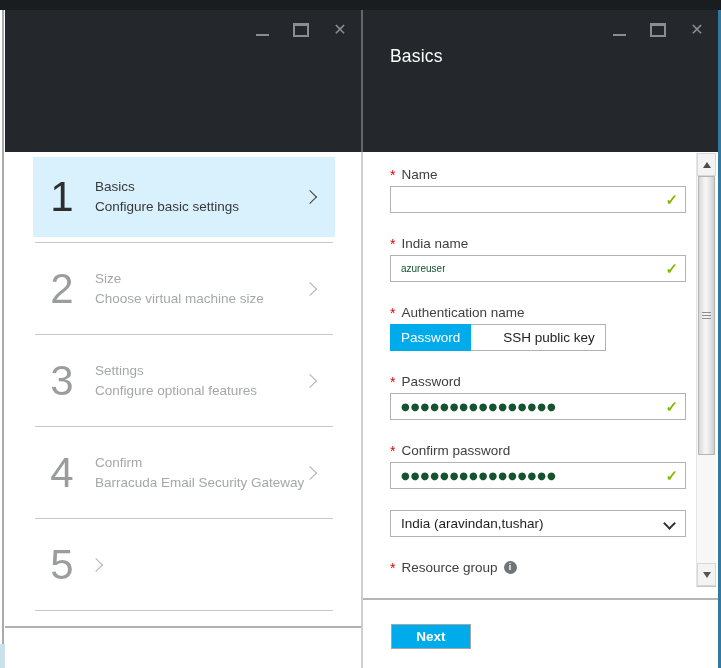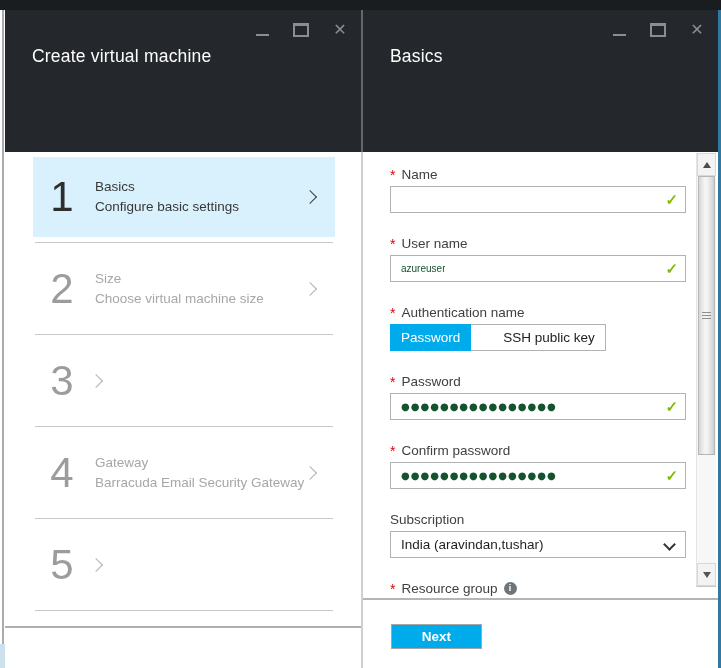--- a/index.html
+++ b/index.html
@@ -80,33 +80,32 @@
   .tri-down{width:0;height:0;border-left:4px solid transparent;border-right:4px solid transparent;
             border-top:6px solid #555;}
   .sb-thumb{position:absolute;top:23px;left:1px;right:1px;height:277px;border:1px solid #b5b5b5;
             background:linear-gradient(to right,#d7d7d7,#f6f6f6 40%,#efefef 60%,#cfcfcf);
             display:flex;align-items:center;justify-content:center;cursor:grab;}
   .grip{display:flex;flex-direction:column;gap:2px;}
   .grip i{display:block;width:9px;height:1px;background:#8f8f8f;}
 
   
   .rfooter{flex:0 0 auto;height:68px;background:#fff;border-top:2px solid #b5b5b5;position:relative;}
-  .next-btn{position:absolute;left:28px;top:24px;width:91px;height:25px;background:#00abec;
+  .next-btn{position:absolute;left:28px;top:24px;width:80px;height:25px;background:#00abec;
             border:1px solid #a6a6a6;color:#fff;font-weight:bold;font-size:13.5px;
             font-family:"Liberation Sans",sans-serif;cursor:pointer;}
 </style>
 </head>
 <body>
 
 <div class="app">
   <div class="top-strip"></div>
 
   <section class="panel panel-left">
     <header class="hdr">
-      <h1>Create virtual machine</h1>
       <div class="win-controls">
         <span class="wc wc-min">
             <i></i>
           </span>
         <span class="wc wc-max">
             <i></i>
           </span>
         <span class="wc wc-close">✕</span>
       </div>
     </header>
@@ -127,28 +126,32 @@
         <span class="stxt">
           <span class="stitle">Size</span>
           <span class="ssub">Choose virtual machine size</span>
         </span>
         <span class="chev"></span>
       </div>
       <div class="sep"></div>
 
       <div class="step">
         <span class="num">3</span>
+        <span class="stxt">
+          <span class="stitle">Settings</span>
+          <span class="ssub">Configure optional features</span>
+        </span>
         <span class="chev"></span>
       </div>
       <div class="sep"></div>
 
       <div class="step">
         <span class="num">4</span>
         <span class="stxt">
-          <span class="stitle">Gateway</span>
+          <span class="stitle">Confirm</span>
           <span class="ssub">Barracuda Email Security Gateway</span>
         </span>
         <span class="chev"></span>
       </div>
       <div class="sep"></div>
 
       <div class="step">
         <span class="num">5</span>
         <span class="chev"></span>
       </div>
@@ -185,21 +188,21 @@
           </div>
           <div class="tinput">
             <span class="val"></span>
             <span class="check">✓</span>
           </div>
         </div>
 
         <div class="group">
           <div class="flabel">
             <span class="req">*</span>
-            <span>User name</span>
+            <span>India name</span>
           </div>
           <div class="tinput">
             <span class="val">azureuser</span>
             <span class="check">✓</span>
           </div>
         </div>
 
         <div class="group">
           <div class="flabel">
             <span class="req">*</span>
@@ -227,23 +230,20 @@
             <span class="req">*</span>
             <span>Confirm password</span>
           </div>
           <div class="tinput">
             <span class="val dots">●●●●●●●●●●●●●●●●</span>
             <span class="check">✓</span>
           </div>
         </div>
 
         <div class="group">
-          <div class="flabel">
-            <span>Subscription</span>
-          </div>
           <div class="select">
             <span class="val">India (aravindan,tushar)</span>
             <span class="dchev"></span>
           </div>
         </div>
 
         <div class="group">
           <div class="flabel">
             <span class="req">*</span>
             <span>Resource group</span>

